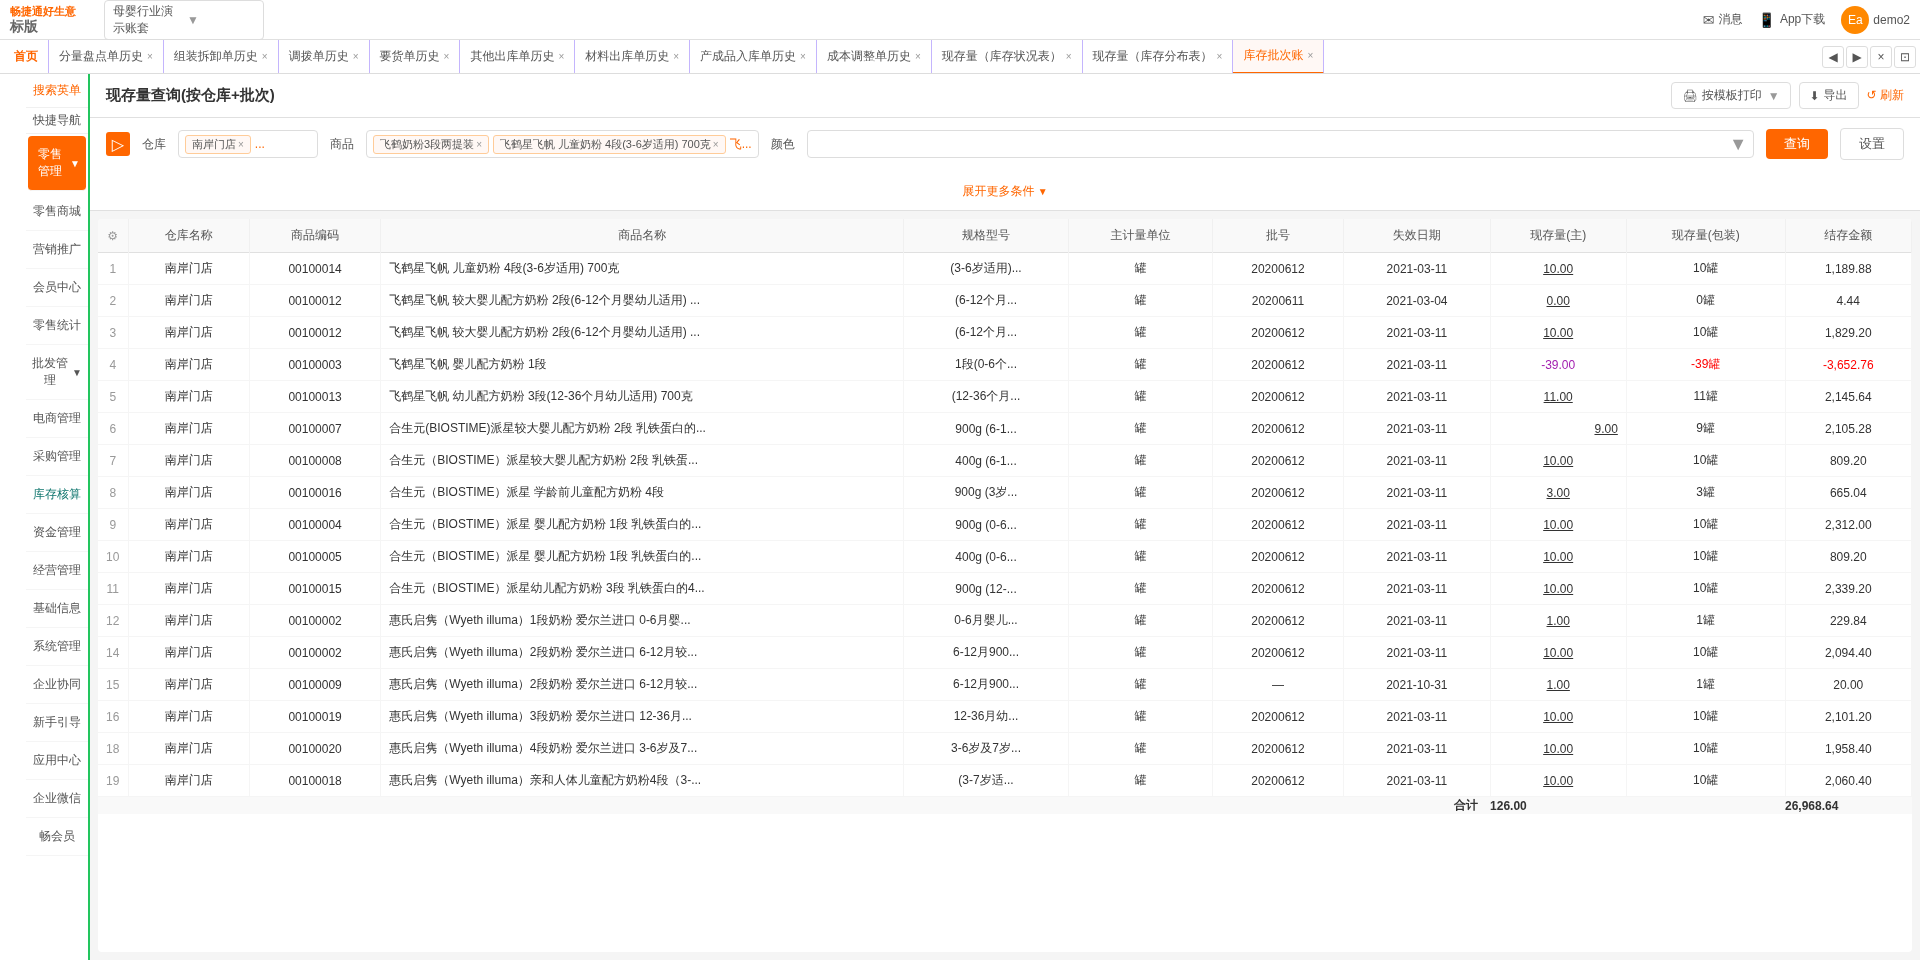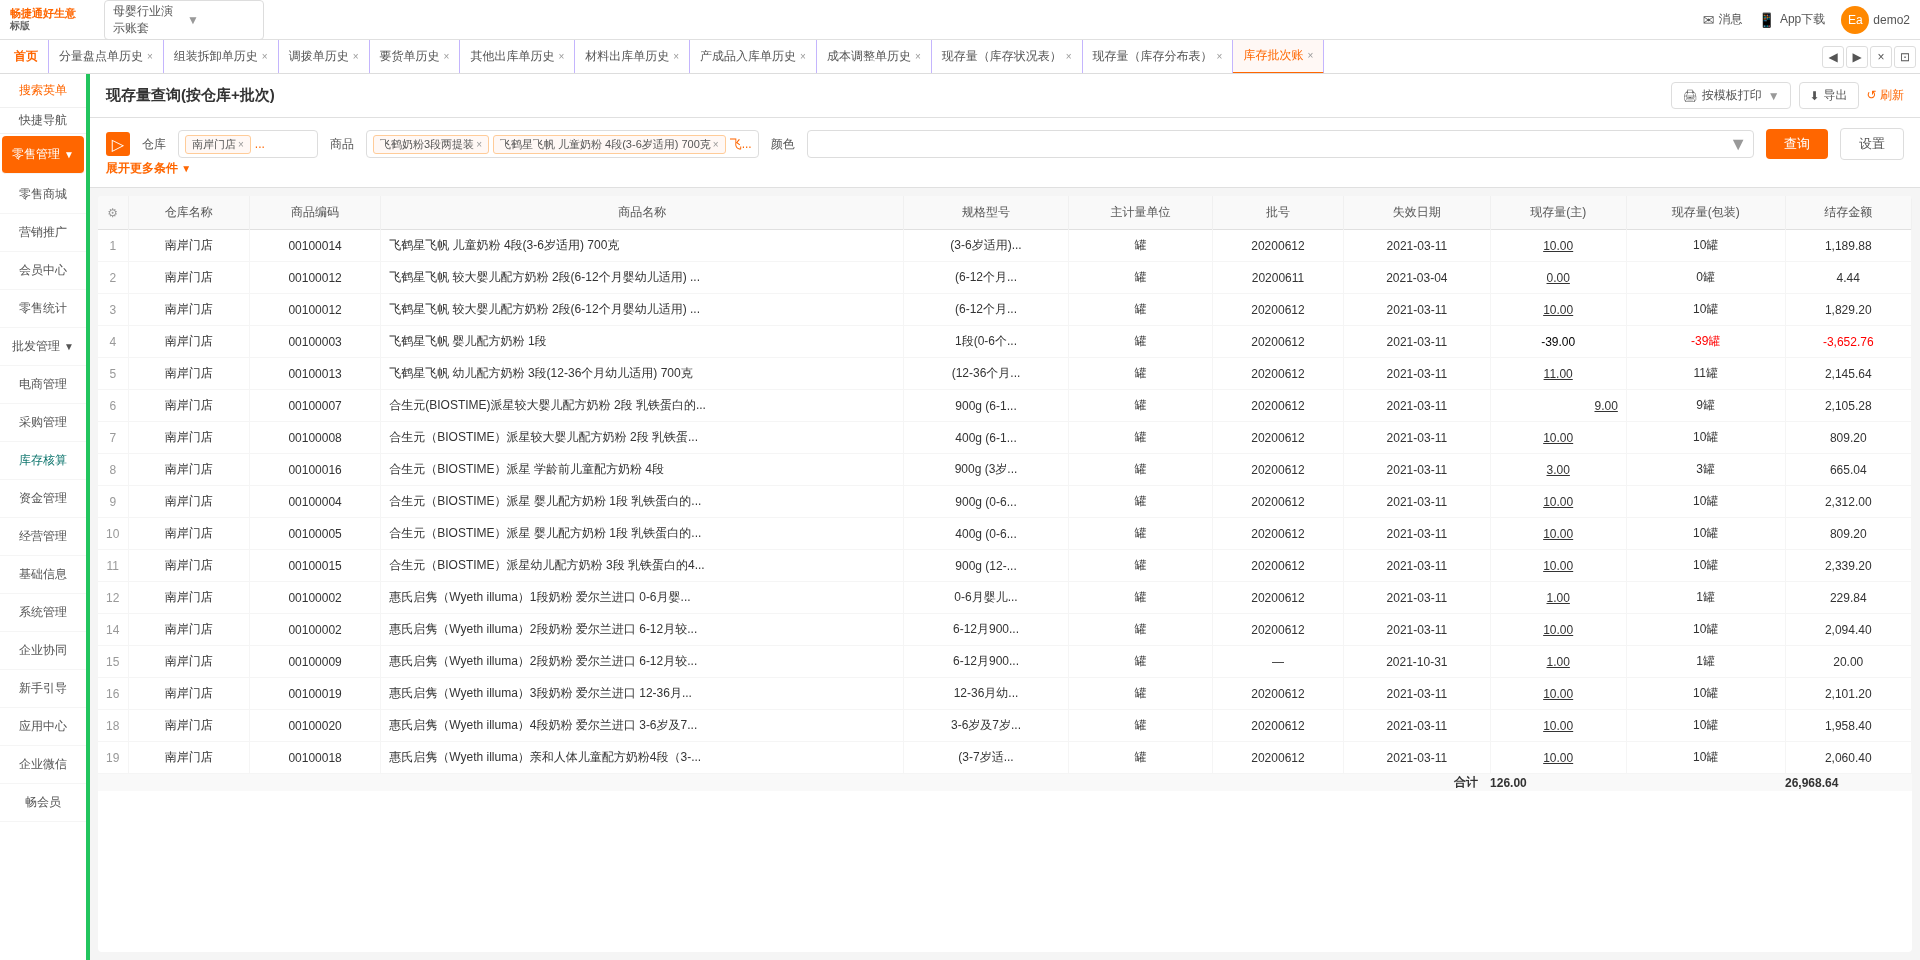--- a/index.html
+++ b/index.html
@@ -21,21 +21,21 @@
     .tab-item.home { color: #ff6600; font-weight: bold; }
     .tab-item.active { color: #ff6600; border-bottom: 2px solid #ff6600; background: #fff8f5; }
     .tab-close { margin-left: 4px; color: #999; font-size: 10px; cursor: pointer; }
     .tab-nav-btns { display: flex; align-items: center; margin-left: auto; gap: 2px; }
     .tab-nav-btn { width: 22px; height: 22px; display: flex; align-items: center; justify-content: center; border: 1px solid #ddd; border-radius: 3px; cursor: pointer; color: #555; font-size: 12px; }
 
     
     .main-layout { display: flex; height: calc(100vh - 74px); }
 
     
-    .sidebar { width: 90px; min-width: 90px; background: #fff; border-right: 4px solid #22c55e; display: flex; flex-direction: column; overflow-y: auto; }
+    .sidebar { width: 90px; min-width: 90px; background: #fff; border-right: 2px solid #22c55e; display: flex; flex-direction: column; overflow-y: auto; padding-left: 26px; }
     .sidebar-search { padding: 8px 6px; border-bottom: 1px solid #f0f0f0; cursor: pointer; text-align: center; font-size: 12px; color: #ff6600; }
     .sidebar-nav { padding: 4px 6px; border-bottom: 1px solid #f0f0f0; cursor: pointer; text-align: center; font-size: 12px; color: #555; }
     .sidebar-item { padding: 10px 6px; text-align: center; cursor: pointer; font-size: 12px; color: #555; border-bottom: 1px solid #f5f5f5; display: flex; align-items: center; justify-content: center; gap: 4px; }
     .sidebar-item.active { background: #ff6600; color: #fff; border-radius: 4px; margin: 2px; }
     .sidebar-item .arrow { font-size: 10px; }
 
     
     .content-area { flex: 1; overflow: hidden; display: flex; flex-direction: column; background: #f5f5f5; }
 
     
@@ -69,21 +69,21 @@
     .checkbox-th { width: 30px; }
     .row-num { color: #999; }
   </style>
 </head>
 <body>
 
 <div class="top-bar">
   <div class="logo-area">
     <div class="logo-text">
       <div>畅捷通好生意</div>
-      <div style="color:#666;font-size:10px;">标版</div>
+      <div style="color:#666;font-size:14px;">标版</div>
     </div>
   </div>
   <div class="org-selector">
     <span>母婴行业演示账套</span>
     <span style="margin-left:6px;color:#999;">▼</span>
   </div>
   <div class="top-right">
     <div class="top-btn">
       <span style="font-size:14px;">✉</span>
       <span>消息</span>
@@ -271,21 +271,21 @@
 
         <span class="filter-label">颜色</span>
         <div class="tag-input" style="min-width:100px;flex:1;">
           <span style="color:#999;font-size:18px;cursor:pointer;margin-left:auto;">▼</span>
         </div>
 
         <button style="background:#ff6600;color:#fff;border:none;border-radius:4px;padding:6px 18px;cursor:pointer;font-size:13px;">查询</button>
         <button style="background:#fff;color:#555;border:1px solid #ddd;border-radius:4px;padding:6px 18px;cursor:pointer;font-size:13px;">设置</button>
       </div>
 
-      <div style="margin-top:0;font-weight:bold;">
+      <div style="text-align:center;margin-top:23px;">
         <span style="color:#ff6600;cursor:pointer;font-size:12px;">展开更多条件</span>
         <span style="color:#ff6600;font-size:10px;">▼</span>
       </div>
     </div>
 
     <div class="table-container">
       <table>
         <thead>
           <tr>
             <th class="checkbox-th">
@@ -345,21 +345,21 @@
   </tr>
             <tr>
     <td class="row-num">4</td>
     <td>南岸门店</td>
     <td>00100003</td>
     <td class="text-left" style="max-width:280px;overflow:hidden;text-overflow:ellipsis;">飞鹤星飞帆 婴儿配方奶粉 1段</td>
     <td>1段(0-6个...</td>
     <td>罐</td>
     <td>20200612</td>
     <td>2021-03-11</td>
-    <td style="color:#000000;cursor:pointer;">-39.00</td>
+    <td style="color:#a21caf;cursor:pointer;">-39.00</td>
     <td style="color:#f00;">-39罐</td>
     <td style="color:#f00;">-3,652.76</td>
   </tr>
             <tr>
     <td class="row-num">5</td>
     <td>南岸门店</td>
     <td>00100013</td>
     <td class="text-left" style="max-width:280px;overflow:hidden;text-overflow:ellipsis;">飞鹤星飞帆 幼儿配方奶粉 3段(12-36个月幼儿适用) 700克</td>
     <td>(12-36个月...</td>
     <td>罐</td>

